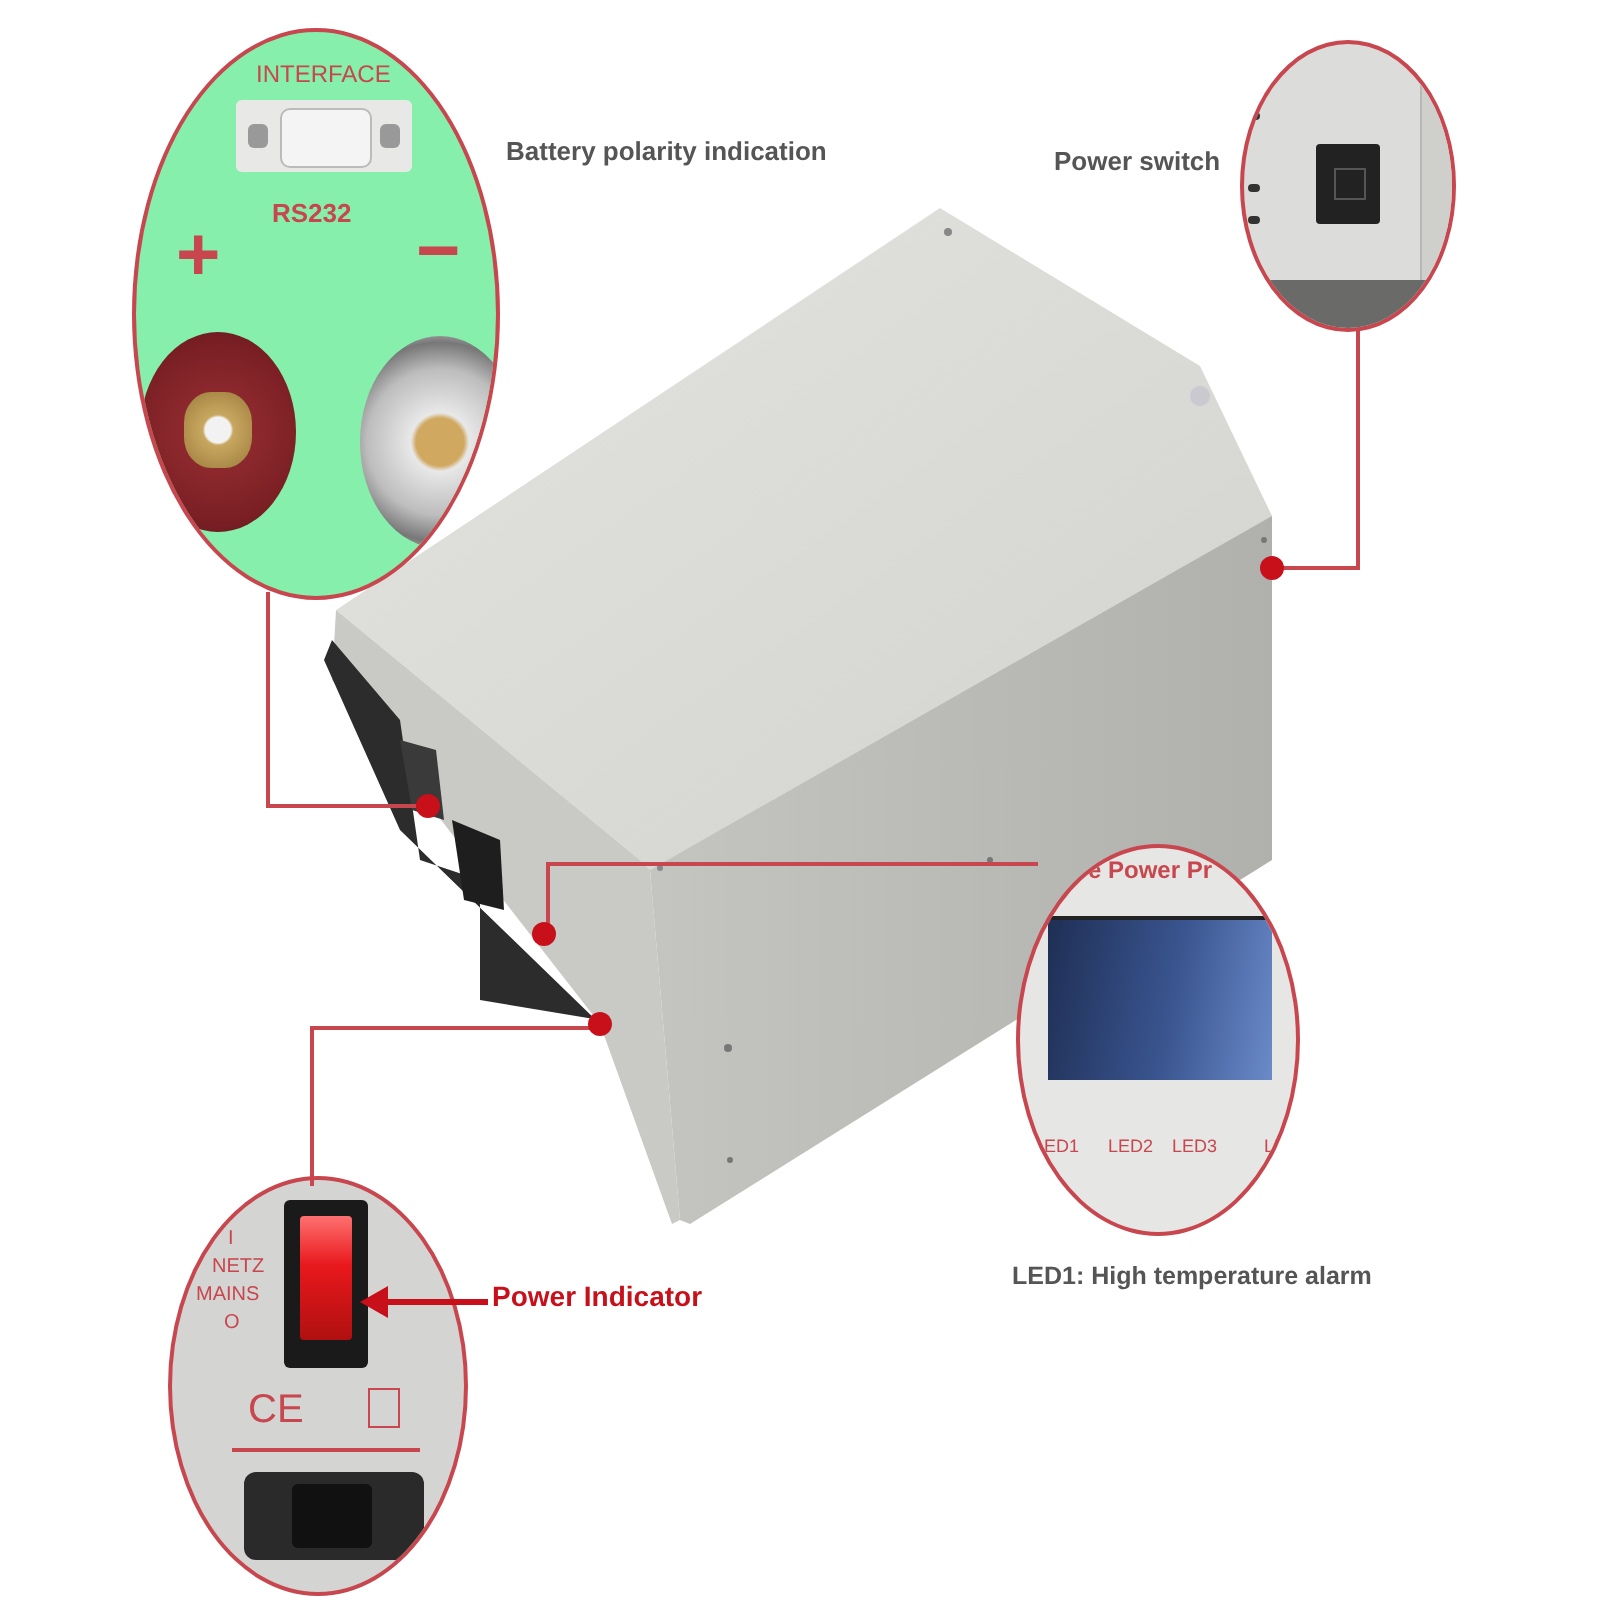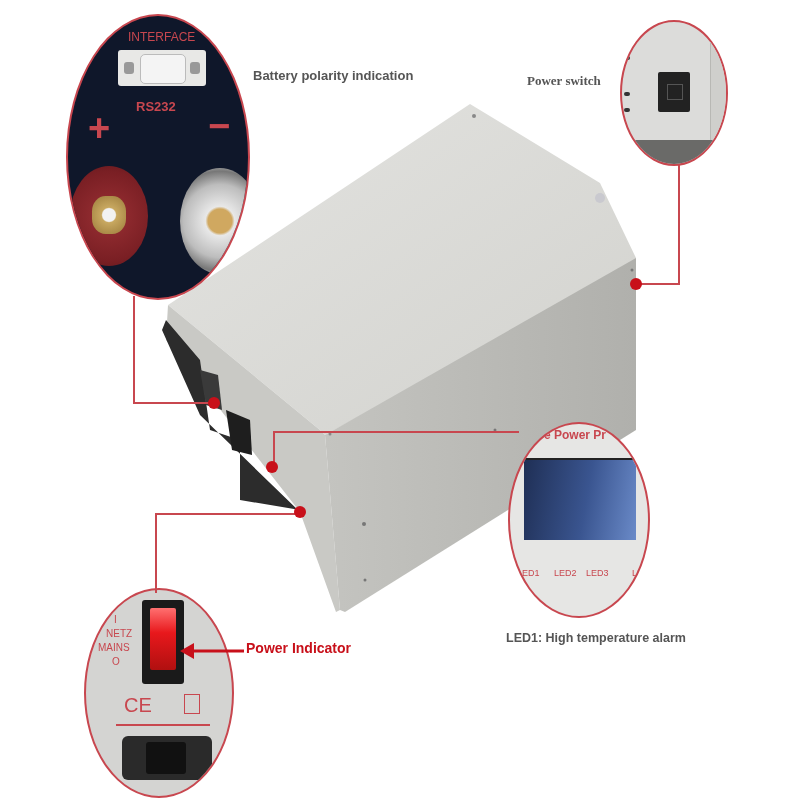--- a/index.html
+++ b/index.html
@@ -1,19 +1,19 @@
 <!DOCTYPE html>
 <html><head>
 <meta charset="utf-8">
 <style>
   html, body { margin: 0; padding: 0; }
   body { width: 800px; height: 800px; background: #ffffff; position: relative; overflow: hidden; font-family: "Liberation Sans", sans-serif; }
   .abs { position: absolute; }
   .label { position: absolute; color: #555; font-weight: bold; font-size: 13px; font-family: "Liberation Sans", sans-serif; white-space: nowrap; }
-  .callout { position: absolute; border: 2px solid #c8474f; border-radius: 50%; overflow: hidden; background: #0f172a; box-sizing: border-box; }
+  .callout { position: absolute; border: 2px solid #c8474f; border-radius: 50%; overflow: hidden; background: #86efac; box-sizing: border-box; }
   .dot { position: absolute; width: 12px; height: 12px; border-radius: 50%; background: #c8101a; }
   .line { position: absolute; background: #c8474f; }
   .red-text { color: #c8474f; }
   .led-list { position: absolute; left: 506px; top: 627px; color: #555; font-size: 12.5px; font-weight: bold; line-height: 23px; text-align: right; }
   .led-list div { white-space: nowrap; }
 </style>
 </head>
 <body>
 
 <svg class="abs" style="left:0;top:0" width="800" height="800" viewBox="0 0 800 800">
@@ -70,21 +70,21 @@
 <div class="callout" style="left:620px;top:20px;width:108px;height:146px;background:#dcdcda;">
   <div class="abs" style="left:88px;top:0;width:20px;height:146px;background:#cfcfcc;border-left:1px solid #b8b8b4;"></div>
   <div class="abs" style="left:0;top:118px;width:108px;height:30px;background:#6a6a68;"></div>
   <div class="abs" style="left:2px;top:34px;width:6px;height:4px;background:#333;border-radius:2px;"></div>
   <div class="abs" style="left:2px;top:70px;width:6px;height:4px;background:#333;border-radius:2px;"></div>
   <div class="abs" style="left:2px;top:86px;width:6px;height:4px;background:#333;border-radius:2px;"></div>
   <div class="abs" style="left:36px;top:50px;width:32px;height:40px;background:#222;border-radius:2px;">
     <div class="abs" style="left:9px;top:12px;width:14px;height:14px;border:1px solid #555;"></div>
   </div>
 </div>
-<div class="label" style="left:527px;top:73px;font-family:Liberation Serif, serif;">Power switch</div>
+<div class="label" style="left:527px;top:73px;">Power switch</div>
 
 <div class="callout" style="left:508px;top:422px;width:142px;height:196px;background:#e6e6e4;">
   <div class="abs red-text" style="left:20px;top:4px;font-size:12px;font-weight:bold;">tive Power Pr</div>
   <div class="abs" style="left:14px;top:34px;width:112px;height:80px;background:linear-gradient(100deg,#1f2f55 0%,#3a5590 55%,#6a8ac8 100%);border-top:2px solid #222;"></div>
   <div class="abs red-text" style="left:12px;top:144px;font-size:9px;">ED1</div>
   <div class="abs red-text" style="left:44px;top:144px;font-size:9px;">LED2</div>
   <div class="abs red-text" style="left:76px;top:144px;font-size:9px;">LED3</div>
   <div class="abs red-text" style="left:122px;top:144px;font-size:9px;">LED4</div>
 </div>
 

